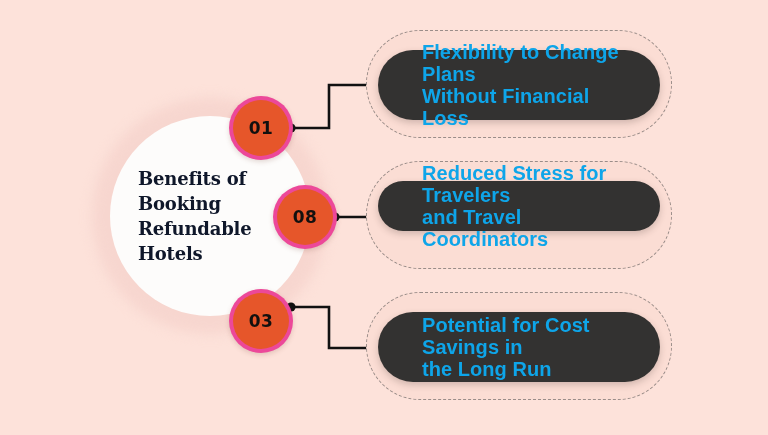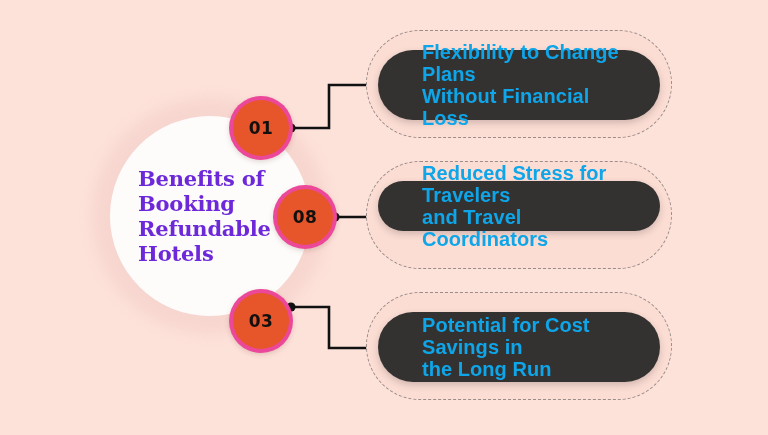--- a/index.html
+++ b/index.html
@@ -46,23 +46,23 @@
     justify-content: flex-start;
   }
 
   .center-title {
     position: absolute;
     left: 138px;
     top: 166px;
     width: 160px;
     font-family: "DejaVu Serif", "Liberation Serif", serif;
     font-weight: bold;
-    font-size: 21px;
+    font-size: 18px;
     line-height: 25px;
-    color: #6d28d9;
+    color: #0f172a;
     letter-spacing: -0.2px;
     white-space: pre-line;
   }
 
   
   .connectors {
     position: absolute;
     left: 0;
     top: 0;
     width: 768px;

